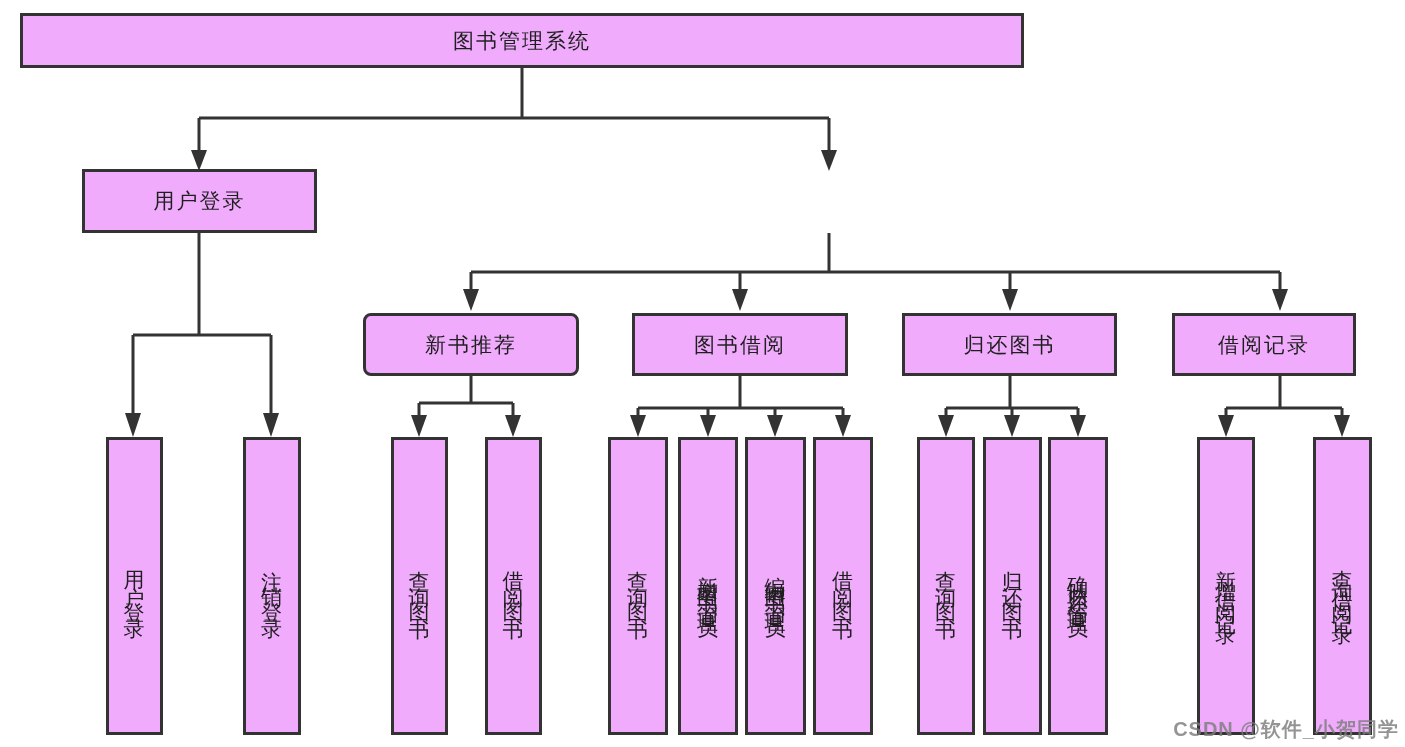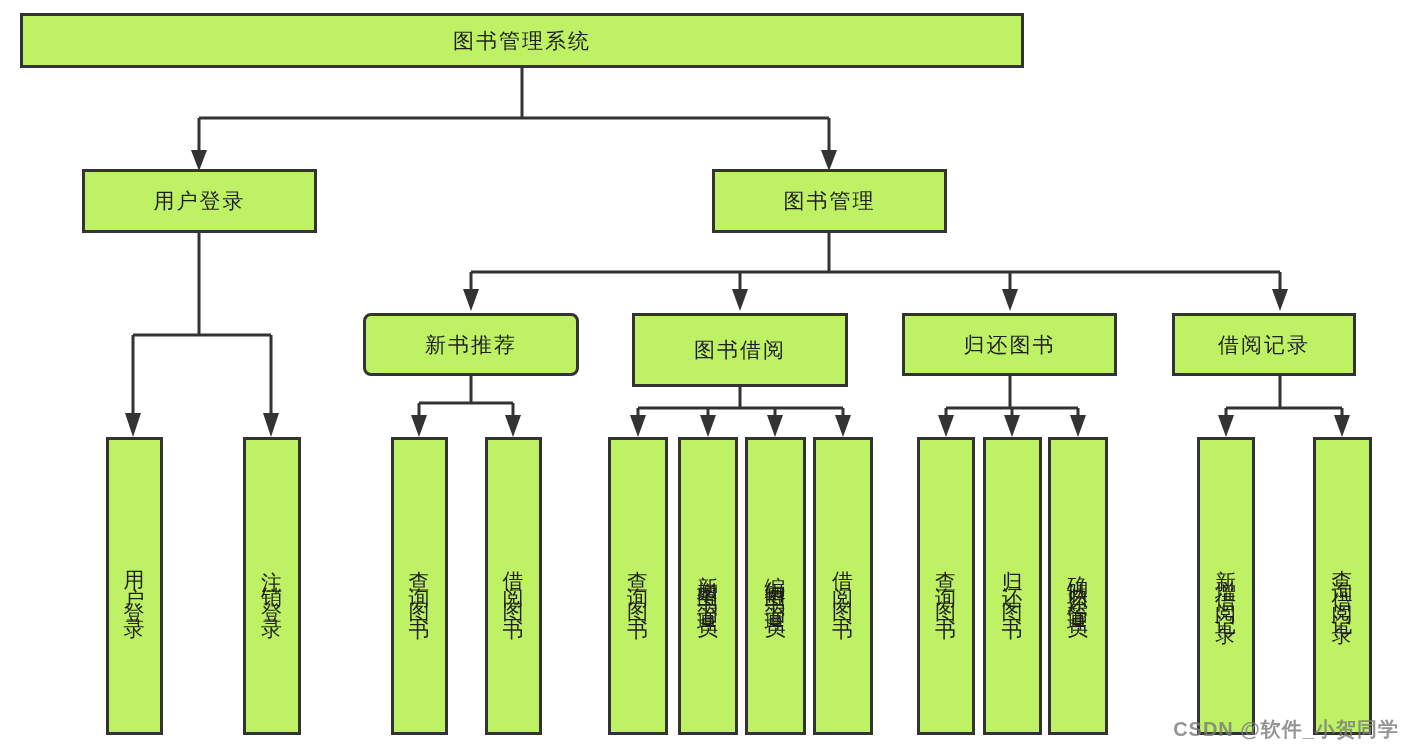--- a/index.html
+++ b/index.html
@@ -7,21 +7,21 @@
     position:relative;
     width:1405px; height:747px;
     background:#ffffff;
     font-family:"Liberation Sans","DejaVu Sans",sans-serif;
     color:#1f1f1f;
     overflow:hidden;
   }
   svg.connectors { position:absolute; left:0; top:0; width:1405px; height:747px; }
   .node {
     position:absolute;
-    background:#bef264;
+    background:#f0abfc;
     border:3px solid #333333;
     box-sizing:border-box;
     display:flex; align-items:center; justify-content:center;
   }
   .hd { font-size:21px; letter-spacing:2px; }
   .root-box { left:20px; top:13px; width:1004px; height:55px; }
   .leaf { top:437px; height:298px; }
   .leaf > span {
     writing-mode:vertical-rl;
     text-orientation:mixed;
@@ -88,28 +88,25 @@
     </g>
   </svg>
 
   <div class="node hd root-box">
     <span>图书管理系统</span>
   </div>
 
   <div class="node hd" style="left:82px;top:169px;width:235px;height:64px;">
     <span>用户登录</span>
   </div>
-  <div class="node hd" style="left:712px;top:169px;width:235px;height:64px;">
-    <span>图书管理</span>
-  </div>
 
   <div class="node hd" style="left:363px;top:313px;width:216px;height:63px;border-radius:8px;">
     <span>新书推荐</span>
   </div>
-  <div class="node hd" style="left:632px;top:313px;width:216px;height:74px;">
+  <div class="node hd" style="left:632px;top:313px;width:216px;height:63px;">
     <span>图书借阅</span>
   </div>
   <div class="node hd" style="left:902px;top:313px;width:215px;height:63px;">
     <span>归还图书</span>
   </div>
   <div class="node hd" style="left:1172px;top:313px;width:184px;height:63px;">
     <span>借阅记录</span>
   </div>
 
   <div class="node leaf" style="left:106px;width:57px;">

